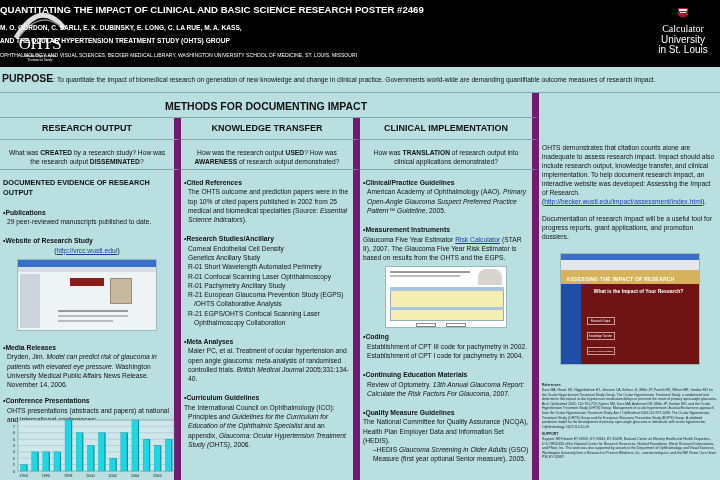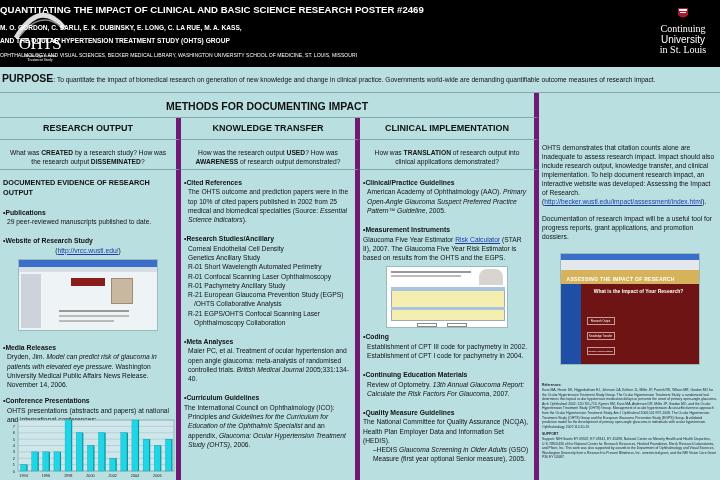--- a/index.html
+++ b/index.html
@@ -4,21 +4,21 @@
 <style>
 *{box-sizing:border-box;margin:0;padding:0}
 html,body{width:720px;height:480px;overflow:hidden;background:#b9dfe1;font-family:"Liberation Sans",sans-serif;color:#111}
 .header{position:absolute;left:0;top:0;width:720px;height:67px;background:#000;color:#fff}
 .ohts-logo{position:absolute;left:10px;top:6px;width:60px;height:56px}
 .wu-logo{position:absolute;left:652px;top:6px;width:62px;height:58px;text-align:center}
 .title{position:absolute;left:0;width:720px;text-align:left;font-weight:bold}
 .purpose{position:absolute;left:0;top:67px;width:720px;height:26px;border-bottom:1px solid #7fa9ab;padding:5px 2px;font-size:6.6px;white-space:nowrap}
 .purpose b{font-size:10.5px}
 .grid{position:absolute;top:93px;left:0;width:720px;height:387px}
-.cell{position:absolute;border-right:5px solid #701a75;border-bottom:1px solid #7fa9ab}
+.cell{position:absolute;border-right:7px solid #701a75;border-bottom:1px solid #7fa9ab}
 .h-main{font-weight:bold;font-size:10.5px;text-align:center}
 .h-col{font-weight:bold;font-size:9px;text-align:center}
 .q{font-size:6.7px;text-align:center;line-height:1.3;padding:9px 8px 0}
 .ev{font-size:6.7px;line-height:1.38;padding:8px 3px 0}
 .ev h4{font-size:7.3px;text-align:left;margin-bottom:10px;line-height:1.35}
 .sec{font-weight:bold;font-size:6.8px}
 .ind{padding-left:4px}
 .ind2{padding-left:10px}
 .gap{height:10px}
 a{color:#1a3aa8;text-decoration:underline}
@@ -44,23 +44,23 @@
   <div class="title" style="top:24px;font-size:6.6px">M. O. GORDON, C. SARLI, E. K. DUBINSKY, E. LONG, C. LA RUE, M. A. KASS,</div>
   <div class="title" style="top:37px;font-size:6.6px">AND THE OCULAR HYPERTENSION TREATMENT STUDY (OHTS) GROUP</div>
   <div class="title" style="top:52px;font-size:5.1px;font-weight:normal">OPHTHALMOLOGY AND VISUAL SCIENCES, BECKER MEDICAL LIBRARY, WASHINGTON UNIVERSITY SCHOOL OF MEDICINE, ST. LOUIS, MISSOURI</div>
 
   <div class="wu-logo">
     <svg width="10" height="12" viewBox="0 0 10 12">
       <path d="M0 0 H10 V7 Q5 12 0 7 Z" fill="#a6192e"></path>
       <rect x="1" y="1" width="8" height="2" fill="#fff"></rect>
       <rect x="2" y="4" width="6" height="1" fill="#eee"></rect>
     </svg>
-    <div style="font-family:'Liberation Serif',serif;font-size:10px;line-height:1.05">Continuing</div>
+    <div style="font-family:'Liberation Serif',serif;font-size:10px;line-height:1.05">Calculator</div>
     <div style="font-family:Liberation Sans, sans-serif;font-size:10px;line-height:1.05">University</div>
-    <div style="font-family:Liberation Serif, serif;font-size:10px;line-height:1.05">in St. Louis</div>
+    <div style="font-family:Liberation Sans, sans-serif;font-size:10px;line-height:1.05">in St. Louis</div>
   </div>
 </div>
 
 <div class="purpose">
   <b>PURPOSE</b><span>:  To quantitate the impact of biomedical research on generation of new knowledge and change in clinical practice.  Governments world-wide are demanding quantifiable outcome measures of research impact.</span>
 </div>
 
 <div class="grid">
 
   <div class="cell h-main" style="left:0;top:0;width:539px;height:25px;padding-top:7px">METHODS FOR DOCUMENTING IMPACT</div>

